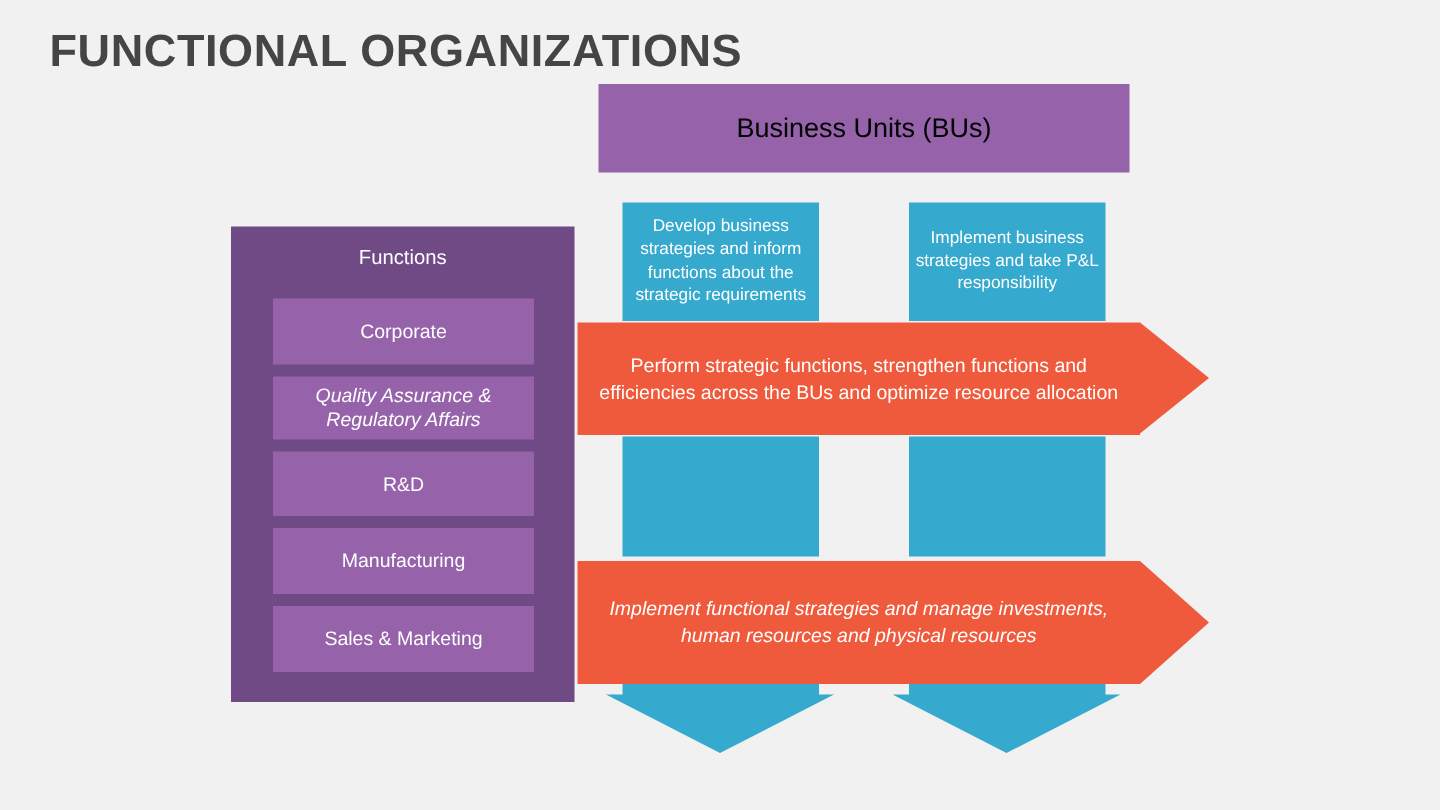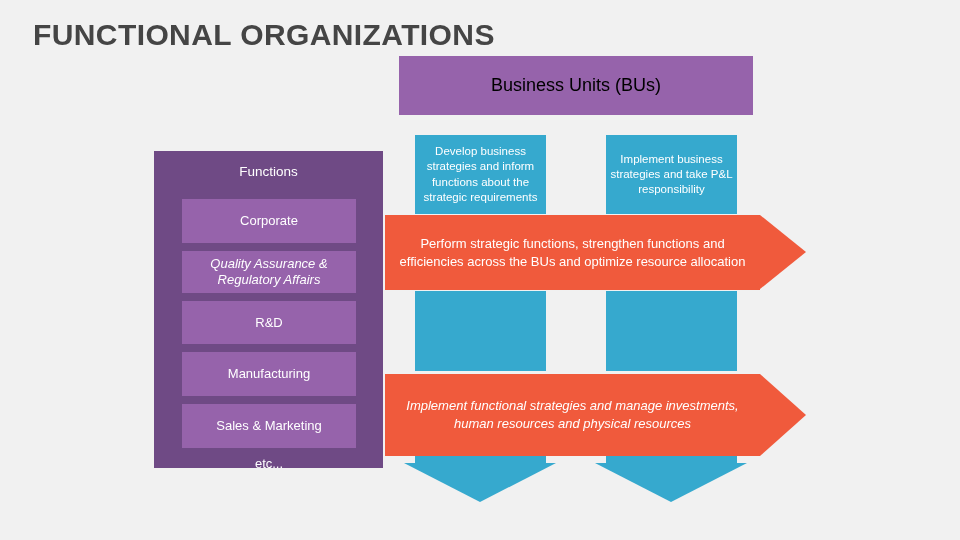--- a/index.html
+++ b/index.html
@@ -198,21 +198,20 @@
   <div id="page-title">FUNCTIONAL ORGANIZATIONS</div>
 
   <div id="functions-panel">
     <div id="functions-heading">Functions</div>
     <div id="functions-list">
       <div class="function-item">Corporate</div>
       <div class="function-item two-line">Quality Assurance &amp; Regulatory Affairs</div>
       <div class="function-item">R&amp;D</div>
       <div class="function-item">Manufacturing</div>
       <div class="function-item">Sales &amp; Marketing</div>
-      <div id="functions-etc">etc...</div>
     </div>
   </div>
 
   <div id="bu-header">Business Units (BUs)</div>
 
   <div class="bu-card" id="bu-card-2">Implement business strategies and take P&amp;L responsibility</div>
   <div class="bu-card" id="bu-card-1">Develop business strategies and inform functions about the strategic requirements</div>
 
   <div class="orange-arrow" id="orange-arrow-1">
     <div class="body">

